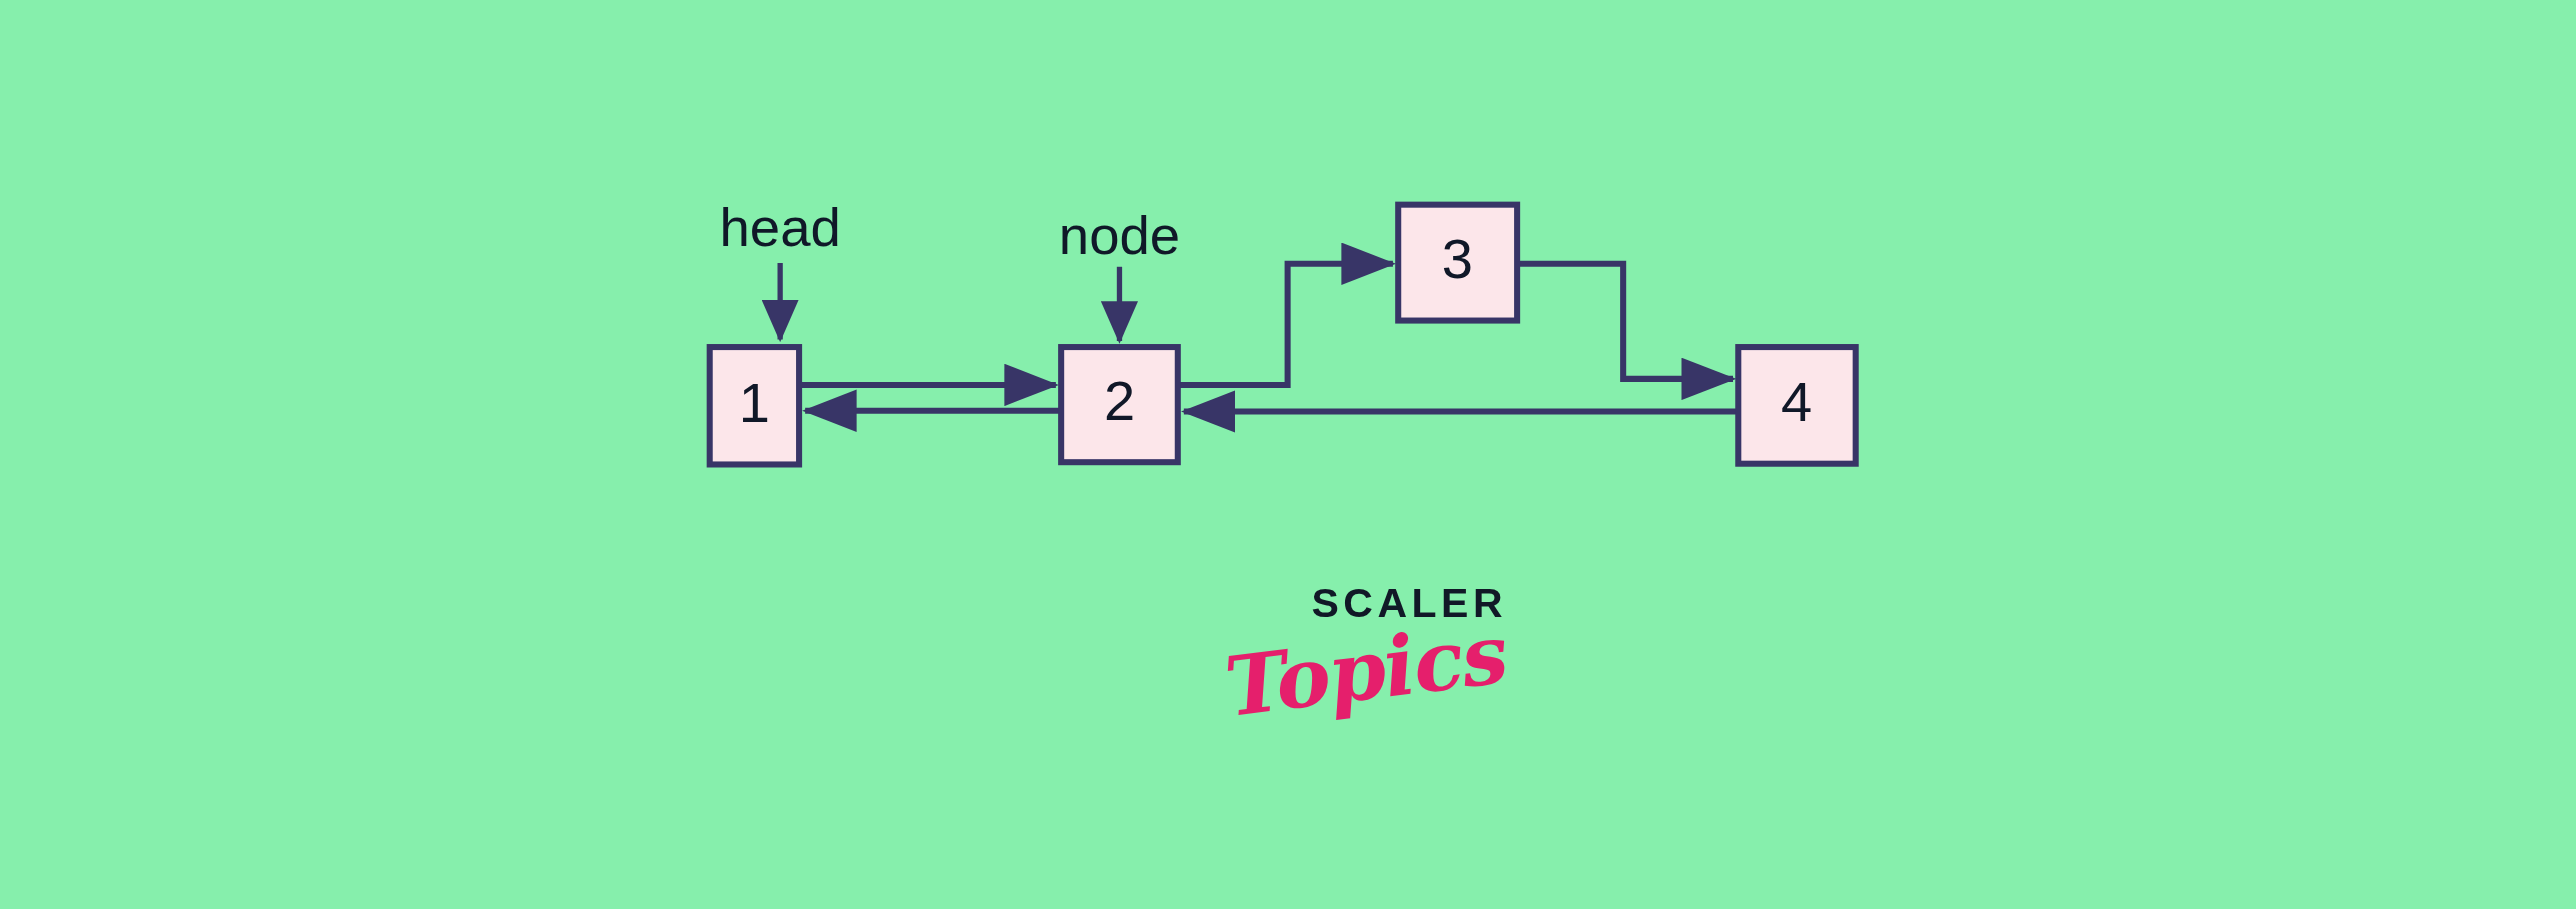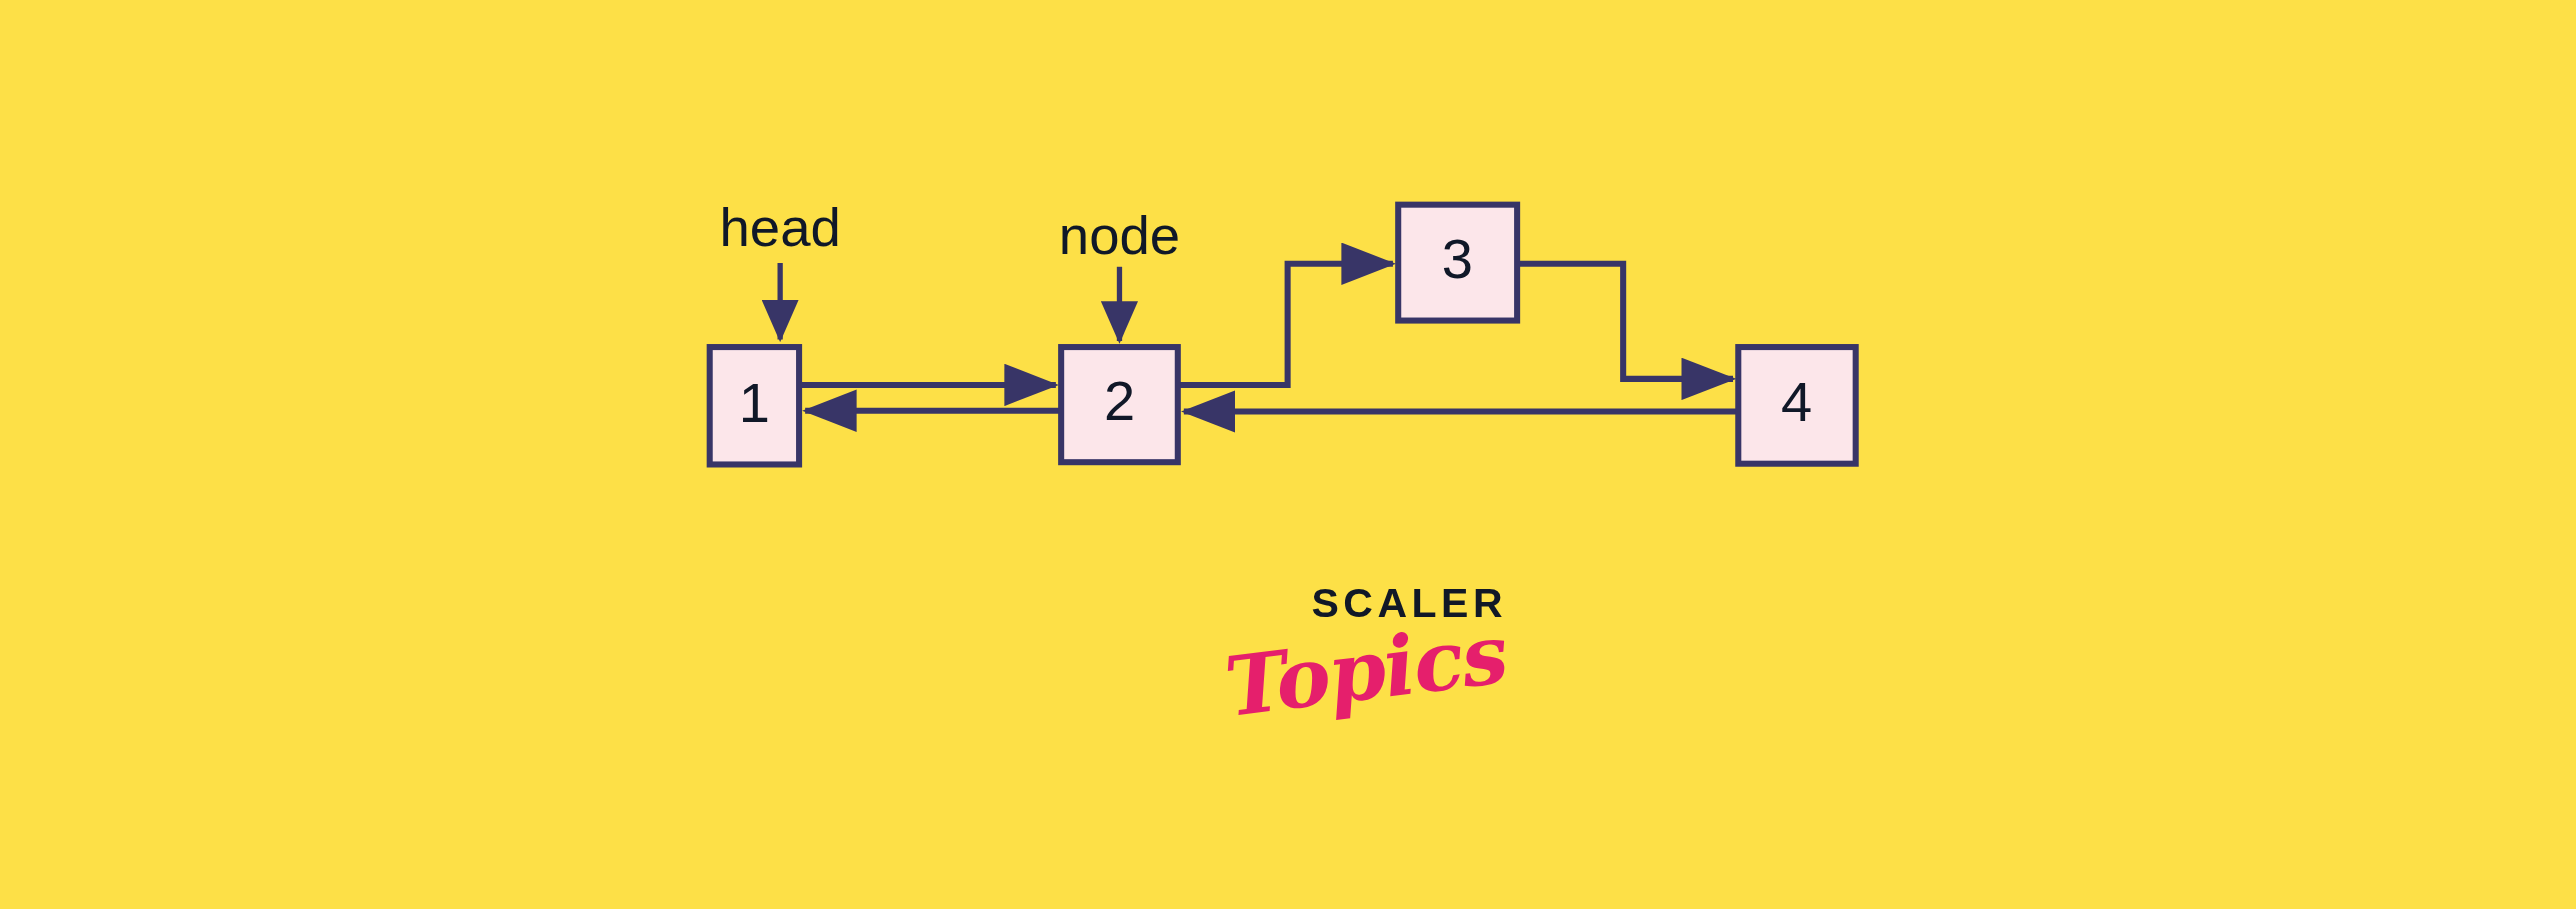--- a/index.html
+++ b/index.html
@@ -4,21 +4,21 @@
 <style>
   html, body {
     margin: 0;
     padding: 0;
     background: #ffffff;
   }
   #canvas {
     position: relative;
     width: 2576px;
     height: 910px;
-    background: #fde047;
+    background: #86efac;
     overflow: hidden;
     font-family: "Liberation Sans", sans-serif;
   }
   #diagram-svg {
     position: absolute;
     left: 0;
     top: 0;
     width: 2576px;
     height: 910px;
   }

